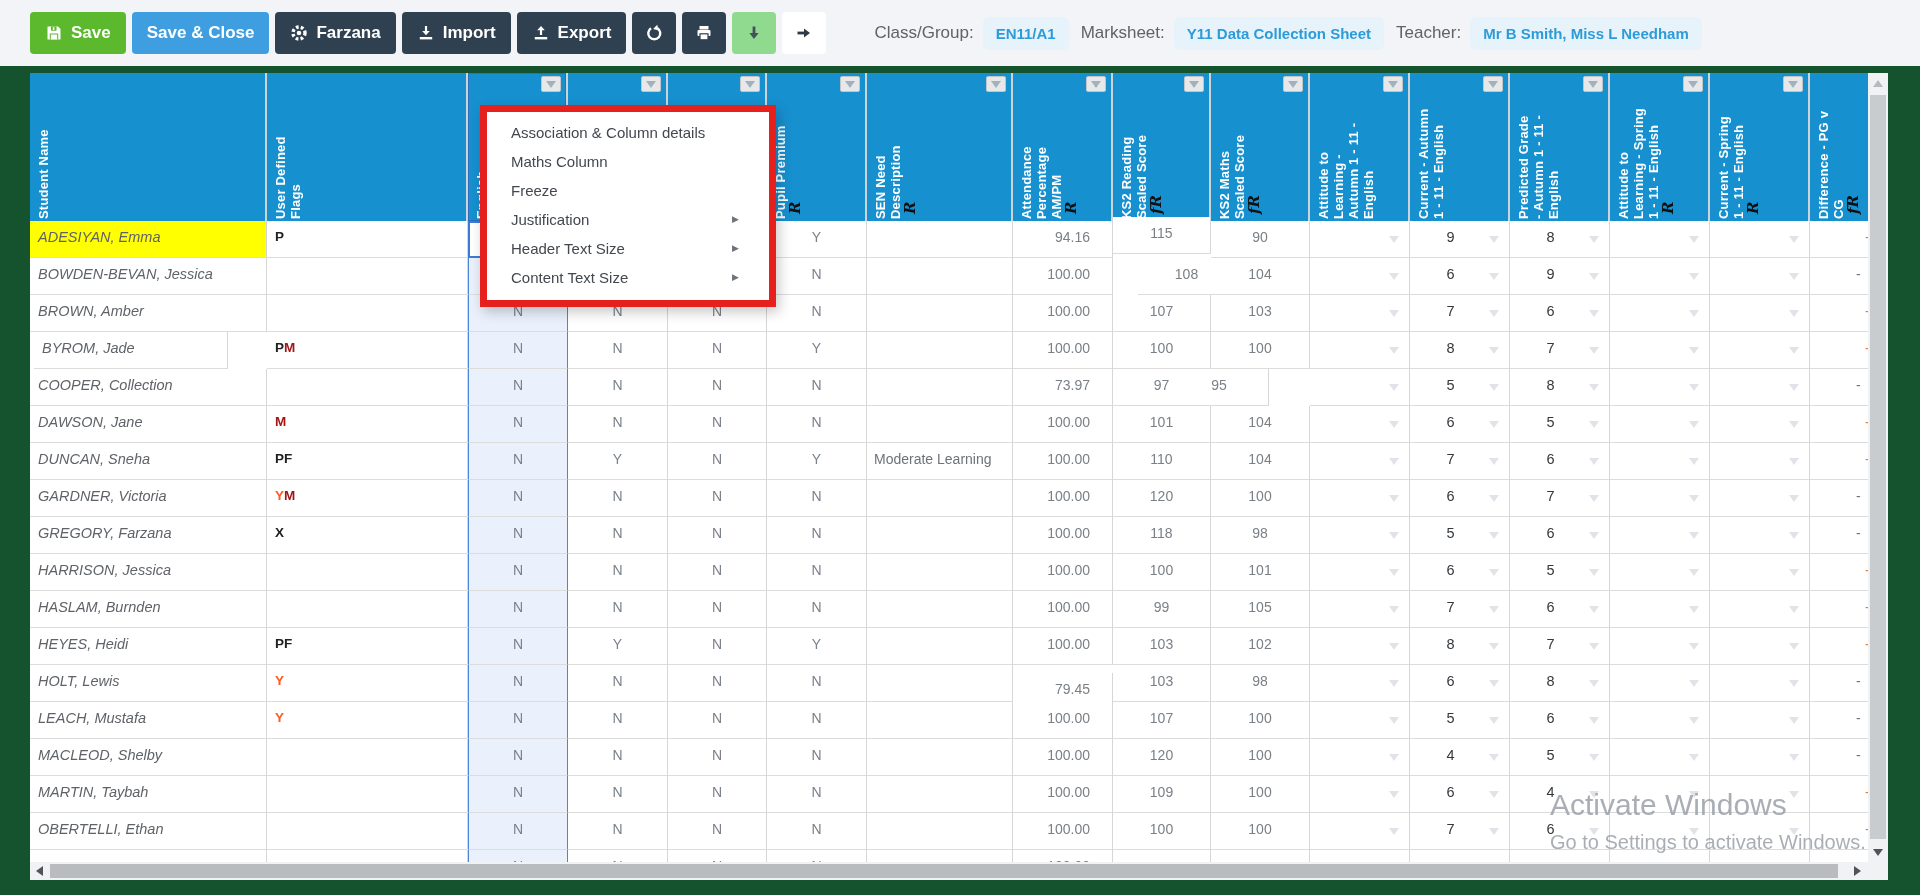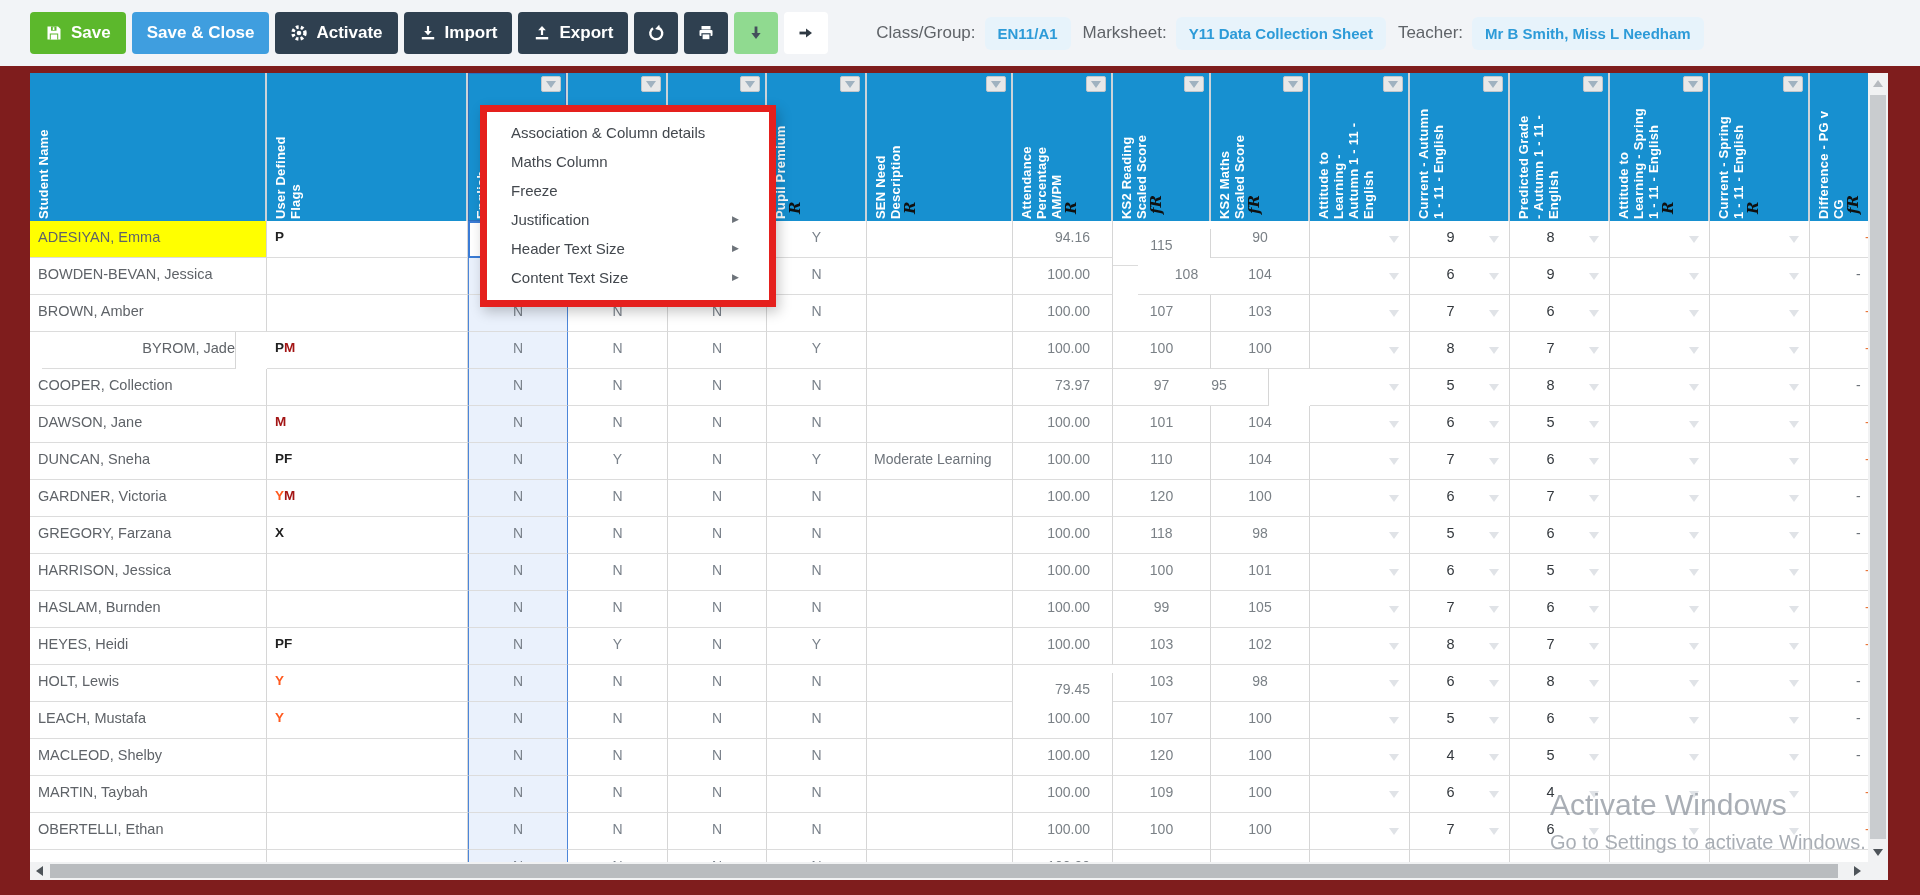--- a/index.html
+++ b/index.html
@@ -1,16 +1,16 @@
 <!DOCTYPE html>
 <html><head>
 <meta charset="utf-8">
 <style>
   html,body{margin:0;padding:0;background:#edf0f4;font-family:"Liberation Sans","DejaVu Sans",sans-serif;}
-  .stage{position:relative;width:1920px;height:895px;overflow:hidden;background:#7f1d1d;}
+  .stage{position:relative;width:1920px;height:895px;overflow:hidden;background:#14532d;}
 
   
   .toolbar{position:absolute;left:0;top:0;width:1920px;height:66px;background:#f2f4f7;display:flex;align-items:center;padding-left:30px;box-sizing:border-box;}
   .tbtn{height:42px;border:none;border-radius:4px;display:flex;align-items:center;gap:8px;padding:0 15px;font-family:inherit;font-size:17px;font-weight:600;cursor:pointer;margin-right:6px;}
   .tbtn svg{display:block;}
   .btn-green{background:#5cb82c;color:#fff;}
   .btn-blue{background:#3f9edf;color:#fff;}
   .btn-dark{background:#2f4050;color:#fff;}
   .btn-sq{width:44px;justify-content:center;padding:0;}
   .btn-lgreen{background:#90da90;}
@@ -22,21 +22,21 @@
   
   .sheet{position:absolute;left:30px;top:73px;width:1858px;height:789px;background:#fff;overflow:hidden;}
   .hcell{position:absolute;top:0;height:148px;background:#1790d0;border-right:2px solid #ccd3d9;box-sizing:border-box;}
   .hcell.sel-head{box-shadow:inset 0 0 0 1px #2a6fc0;}
   .rot{position:absolute;left:6px;top:146px;width:142px;transform:rotate(-90deg);transform-origin:0 0;color:#fff;font-size:13px;font-weight:700;line-height:15px;white-space:pre-line;text-align:left;letter-spacing:.2px;}
   .sfx{font-family:"DejaVu Serif","Liberation Serif",serif;font-style:italic;font-weight:700;color:#101010;font-size:15px;margin-left:5px;letter-spacing:0;}
   .filter-btn{position:absolute;top:3px;right:5px;width:20px;height:16px;background:#e8e8e8;border:1px solid #c2c6ca;border-radius:2px;display:flex;align-items:center;justify-content:center;cursor:pointer;box-sizing:border-box;}
   .filter-tri{width:0;height:0;border-left:5px solid transparent;border-right:5px solid transparent;border-top:7px solid #a0b2c0;}
 
   .cell{position:absolute;height:37px;box-sizing:border-box;border-right:1px solid #d6d6d6;border-bottom:1px solid #dcdcdc;font-size:14px;color:#79818a;padding-top:8px;text-align:center;background:#fff;overflow:hidden;}
-  .c-name{text-align:left;padding-left:8px;color:#5f6368;font-size:14.5px;white-space:nowrap;}
+  .c-name{text-align:left;padding-left:8px;color:#5f6368;font-size:14.5px;white-space:nowrap;font-style:italic;}
   .c-name.hl{background:#ffff00;}
   .c-flags{text-align:left;padding-left:8px;font-weight:700;font-size:13.5px;}
   .c-sen_need{text-align:left;padding-left:7px;white-space:nowrap;color:#6d737a;}
   .c-attendance{text-align:right;padding-right:22px;color:#7a8086;}
   .c-ks2_reading,.c-ks2_maths{color:#7a8086;}
   .grade-cell{color:#33383d;font-size:14.5px;padding-right:18px;}
   .dd-tri{position:absolute;right:10px;top:15px;width:0;height:0;border-left:5px solid transparent;border-right:5px solid transparent;border-top:7px solid #e0e3e7;}
   .selcol{background:#eaf1fc;border-left:1px solid #4c86d9;border-right:1px solid #4c86d9;}
   .sel-cell{background:#fff;border:2px solid #3a7bd5;}
   .diff-frag{position:absolute;top:8px;left:46px;color:#6d737a;}
@@ -88,21 +88,21 @@
     <button class="tbtn btn-blue">
       <span>Save &amp; Close</span>
     </button>
     <button class="tbtn btn-dark">
       <span>
           <svg width="18" height="18" viewBox="0 0 18 18">
             <circle cx="9" cy="9" r="6" fill="none" stroke="#fff" stroke-width="3.4" stroke-dasharray="2.7 2.2"></circle>
             <circle cx="9" cy="9" r="2.3" fill="#fff"></circle>
           </svg>
         </span>
-      <span>Activate</span>
+      <span>Farzana</span>
     </button>
     <button class="tbtn btn-dark">
       <span>
           <svg width="18" height="18" viewBox="0 0 18 18">
             <path d="M9 2v6" stroke="#fff" stroke-width="2.2"></path>
             <path d="M5.2 7 L9 11.2 L12.8 7z" fill="#fff"></path>
             <rect x="2.8" y="13" width="12.4" height="2.4" fill="#fff"></rect>
           </svg>
         </span>
       <span>Import</span>
@@ -265,21 +265,21 @@
       </div>
     <div id="tbody">
         <div class="cell c-name hl" style="left: 0px; top: 148px; width: 237px;">ADESIYAN, Emma</div>
         <div class="cell c-flags" style="left: 237px; top: 148px; width: 201px;"><span style="color: rgb(33, 33, 33);">P</span></div>
         <div class="cell c-eng_a selcol sel-cell" style="left: 438px; top: 148px; width: 100px;"></div>
         <div class="cell c-eng_b" style="left: 538px; top: 148px; width: 100px;"></div>
         <div class="cell c-eng_c" style="left: 638px; top: 148px; width: 99px;"></div>
         <div class="cell c-pupil_premium" style="left: 737px; top: 148px; width: 100px;">Y</div>
         <div class="cell c-sen_need" style="left: 837px; top: 148px; width: 146px;"></div>
         <div class="cell c-attendance" style="left: 983px; top: 148px; width: 100px;">94.16</div>
-        <div class="cell c-ks2_reading" style="left: 1083px; top: 156px; width: 98px;">115</div>
+        <div class="cell c-ks2_reading" style="left: 1083px; top: 144px; width: 98px;">115</div>
         <div class="cell c-ks2_maths" style="left: 1181px; top: 148px; width: 99px;">90</div>
         <div class="cell c-attitude_autumn grade-cell" style="left: 1280px; top: 148px; width: 100px;"><span></span><div class="dd-tri"></div></div>
         <div class="cell c-current_autumn grade-cell" style="left: 1380px; top: 148px; width: 100px;"><span>9</span><div class="dd-tri"></div></div>
         <div class="cell c-predicted_grade grade-cell" style="left: 1480px; top: 148px; width: 100px;"><span>8</span><div class="dd-tri"></div></div>
         <div class="cell c-attitude_spring grade-cell" style="left: 1580px; top: 148px; width: 100px;"><span></span><div class="dd-tri"></div></div>
         <div class="cell c-current_spring grade-cell" style="left: 1680px; top: 148px; width: 100px;"><span></span><div class="dd-tri"></div></div>
         <div class="cell c-difference" style="left: 1780px; top: 148px; width: 100px;">
           <div class="diff-frag neg">-1</div>
         </div>
         <div class="cell c-name" style="left: 0px; top: 185px; width: 237px;">BOWDEN-BEVAN, Jessica</div>
@@ -311,21 +311,21 @@
         <div class="cell c-ks2_reading" style="left: 1083px; top: 222px; width: 98px;">107</div>
         <div class="cell c-ks2_maths" style="left: 1181px; top: 222px; width: 99px;">103</div>
         <div class="cell c-attitude_autumn grade-cell" style="left: 1280px; top: 222px; width: 100px;"><span></span><div class="dd-tri"></div></div>
         <div class="cell c-current_autumn grade-cell" style="left: 1380px; top: 222px; width: 100px;"><span>7</span><div class="dd-tri"></div></div>
         <div class="cell c-predicted_grade grade-cell" style="left: 1480px; top: 222px; width: 100px;"><span>6</span><div class="dd-tri"></div></div>
         <div class="cell c-attitude_spring grade-cell" style="left: 1580px; top: 222px; width: 100px;"><span></span><div class="dd-tri"></div></div>
         <div class="cell c-current_spring grade-cell" style="left: 1680px; top: 222px; width: 100px;"><span></span><div class="dd-tri"></div></div>
         <div class="cell c-difference" style="left: 1780px; top: 222px; width: 100px;">
           <div class="diff-frag neg">-1</div>
         </div>
-        <div class="cell c-name" style="left: 12px; top: 259px; width: 194px; text-align: right;">BYROM, Jade</div>
+        <div class="cell c-name" style="left: 4px; top: 259px; width: 194px;">BYROM, Jade</div>
         <div class="cell c-flags" style="left: 237px; top: 259px; width: 201px;"><span style="color: rgb(33, 33, 33);">P</span><span style="color: rgb(163, 21, 21);">M</span></div>
         <div class="cell c-eng_a selcol" style="left: 438px; top: 259px; width: 100px;">N</div>
         <div class="cell c-eng_b" style="left: 538px; top: 259px; width: 100px;">N</div>
         <div class="cell c-eng_c" style="left: 638px; top: 259px; width: 99px;">N</div>
         <div class="cell c-pupil_premium" style="left: 737px; top: 259px; width: 100px;">Y</div>
         <div class="cell c-sen_need" style="left: 837px; top: 259px; width: 146px;"></div>
         <div class="cell c-attendance" style="left: 983px; top: 259px; width: 100px;">100.00</div>
         <div class="cell c-ks2_reading" style="left: 1083px; top: 259px; width: 98px;">100</div>
         <div class="cell c-ks2_maths" style="left: 1181px; top: 259px; width: 99px;">100</div>
         <div class="cell c-attitude_autumn grade-cell" style="left: 1280px; top: 259px; width: 100px;"><span></span><div class="dd-tri"></div></div>

